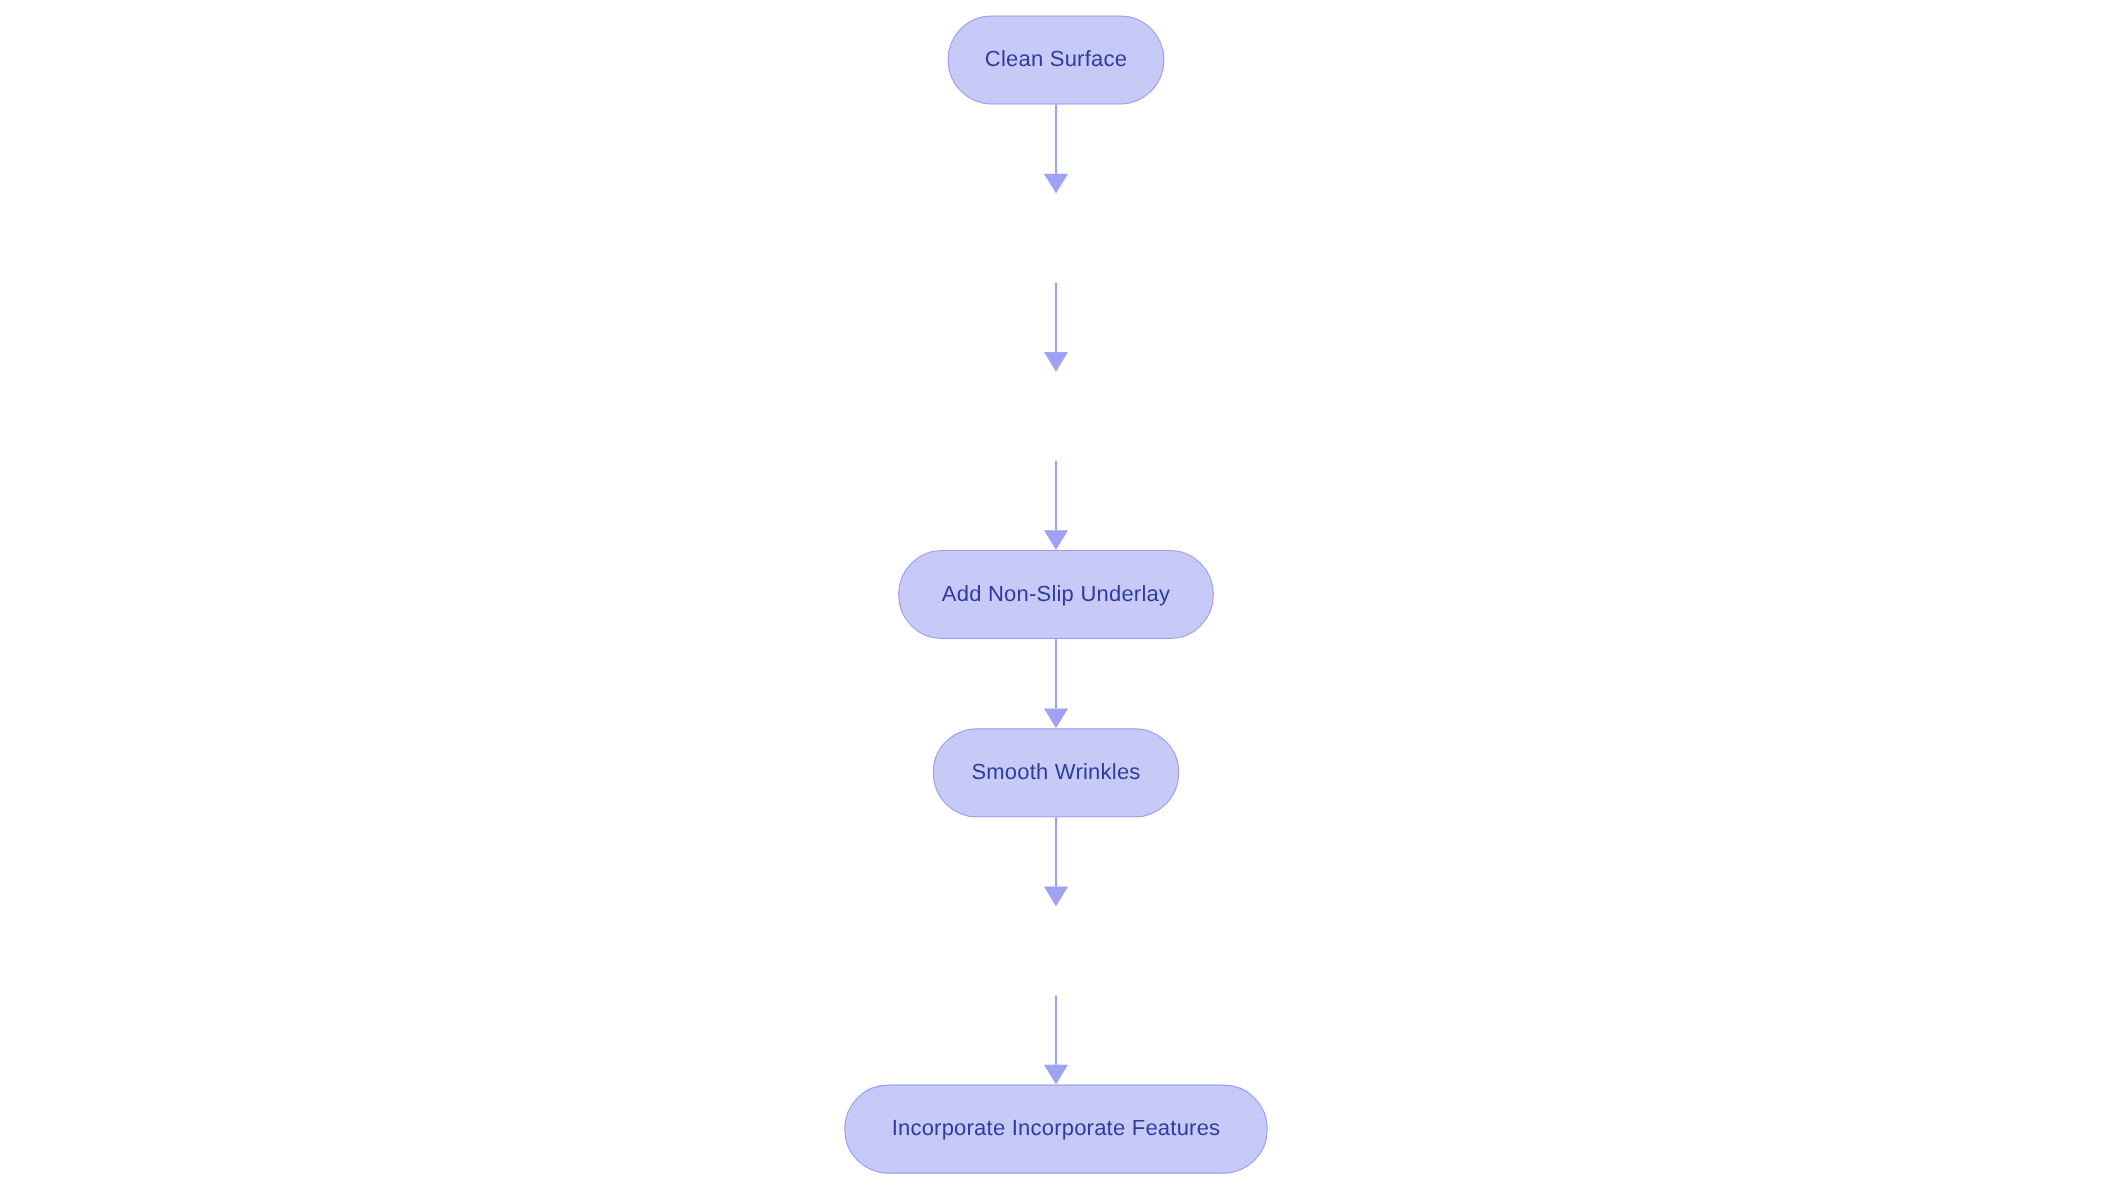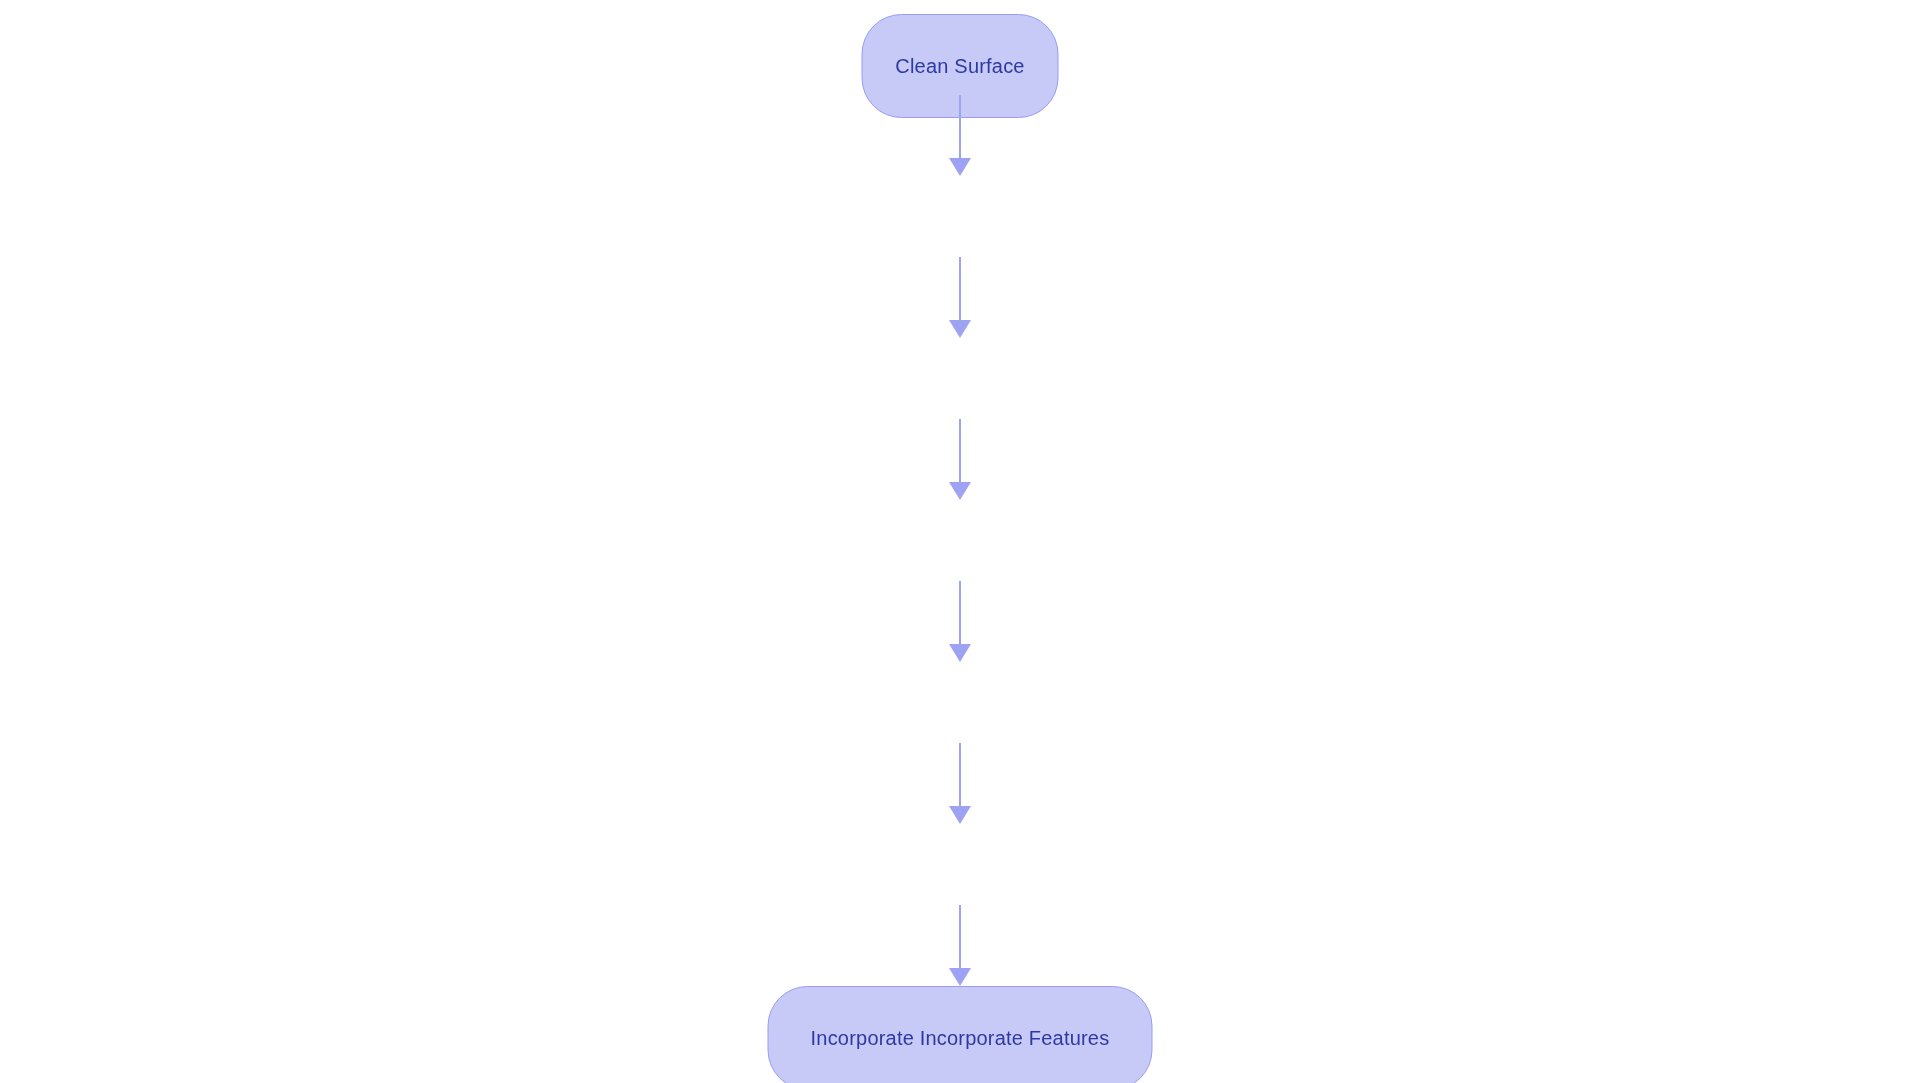--- a/index.html
+++ b/index.html
@@ -19,21 +19,21 @@
     position:relative;
   }
   .canvas{
     position:absolute;
     inset:0;
   }
   .node{
     position:absolute;
     left:50%;
     transform:translateX(-50%);
-    height:104px;
+    height:81px;
     border-radius:40px;
     background:var(--node-fill);
     border:1.5px solid var(--node-border);
     color:var(--node-text);
     display:flex;
     align-items:center;
     justify-content:center;
     font-size:20px;
     font-weight:500;
     letter-spacing:0.2px;
@@ -80,26 +80,32 @@
     <div class="arrow-line"></div>
     <div class="arrow-head"></div>
   </div>
 
 
   <div class="arrow" style="top:419px">
     <div class="arrow-line"></div>
     <div class="arrow-head"></div>
   </div>
 
+  <div class="node" style="top:500px;width:287px">
+    <span>Add Non-Slip Underlay</span>
+  </div>
 
   <div class="arrow" style="top:581px">
     <div class="arrow-line"></div>
     <div class="arrow-head"></div>
   </div>
 
+  <div class="node" style="top:662px;width:224px">
+    <span>Smooth Wrinkles</span>
+  </div>
 
   <div class="arrow" style="top:743px">
     <div class="arrow-line"></div>
     <div class="arrow-head"></div>
   </div>
 
 
   <div class="arrow" style="top:905px">
     <div class="arrow-line"></div>
     <div class="arrow-head"></div>

